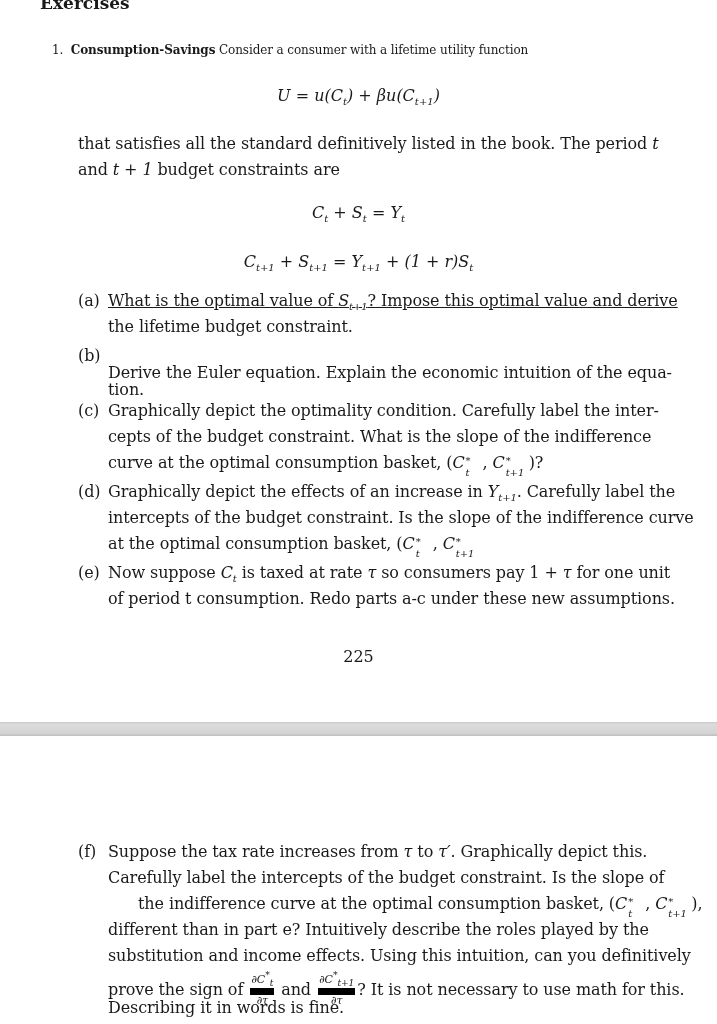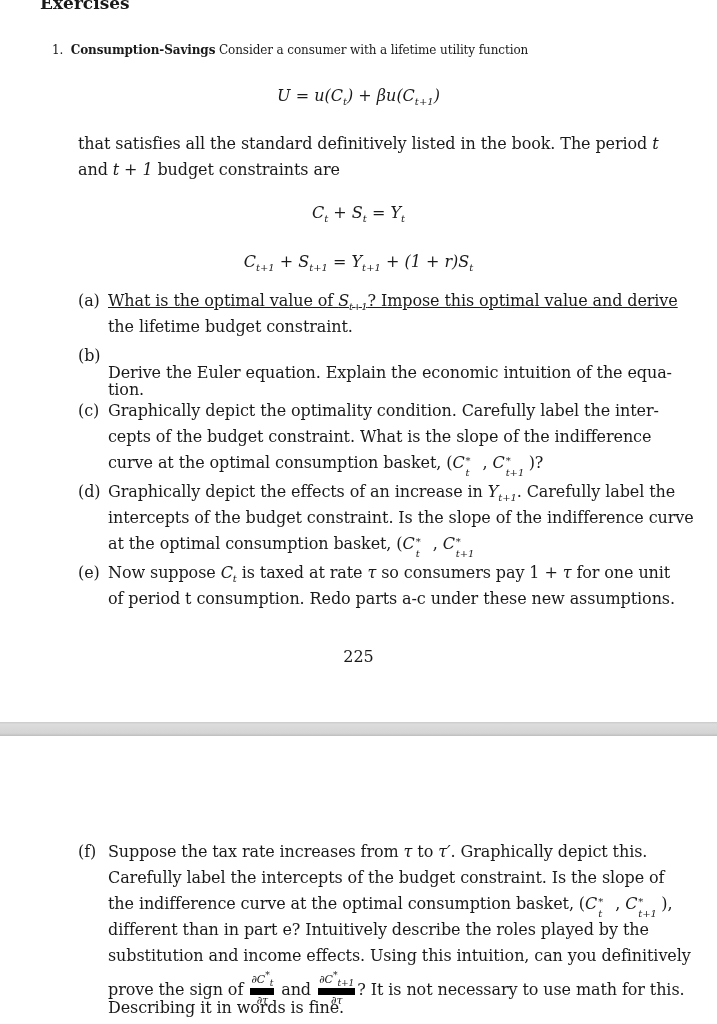--- a/index.html
+++ b/index.html
@@ -96,19 +96,19 @@
   <div class="abs page-number">225</div>
 </div>
 
 <div class="abs page-break"></div>
 
 <div>
   <div class="abs txt part" style="top:839px;">
     <span class="label">(f)</span>
     <div class="line" style="top:0;"><span>Suppose the tax rate increases from </span><span class="it">τ</span><span> to </span><span class="it">τ′</span><span>. Graphically depict this.</span></div>
     <div class="line" style="top:26px;text-align:right;">Carefully label the intercepts of the budget constraint. Is the slope of</div>
-    <div class="line" style="top:52px;"><span>the indifference curve at the optimal consumption basket, (</span><span class="it">C</span><span class="subsup"><span class="s1">*</span><span class="s2">t</span></span><span>, </span><span class="it">C</span><span class="subsup" style="width:24px"><span class="s1">*</span><span class="s2">t+1</span></span><span>),</span></div>
+    <div class="line" style="top:52px;margin-left:30px;"><span>the indifference curve at the optimal consumption basket, (</span><span class="it">C</span><span class="subsup"><span class="s1">*</span><span class="s2">t</span></span><span>, </span><span class="it">C</span><span class="subsup" style="width:24px"><span class="s1">*</span><span class="s2">t+1</span></span><span>),</span></div>
     <div class="line" style="top:78px;">different than in part e? Intuitively describe the roles played by the</div>
     <div class="line" style="top:104px;">substitution and income effects. Using this intuition, can you definitively</div>
     <div class="line" style="top:130px;"><span>prove the sign of </span><span class="frac"><span class="num"><span>∂</span><span>C</span><sup>*</sup><sub>t</sub></span><span class="den"><span>∂</span><span>τ</span></span></span><span> and </span><span class="frac"><span class="num"><span>∂</span><span>C</span><sup>*</sup><sub>t+1</sub></span><span class="den"><span>∂</span><span>τ</span></span></span><span>? It is not necessary to use math for this.</span></div>
     <div class="line" style="top:156px;">Describing it in words is fine.</div>
   </div>
 </div>
 
 </body></html>

